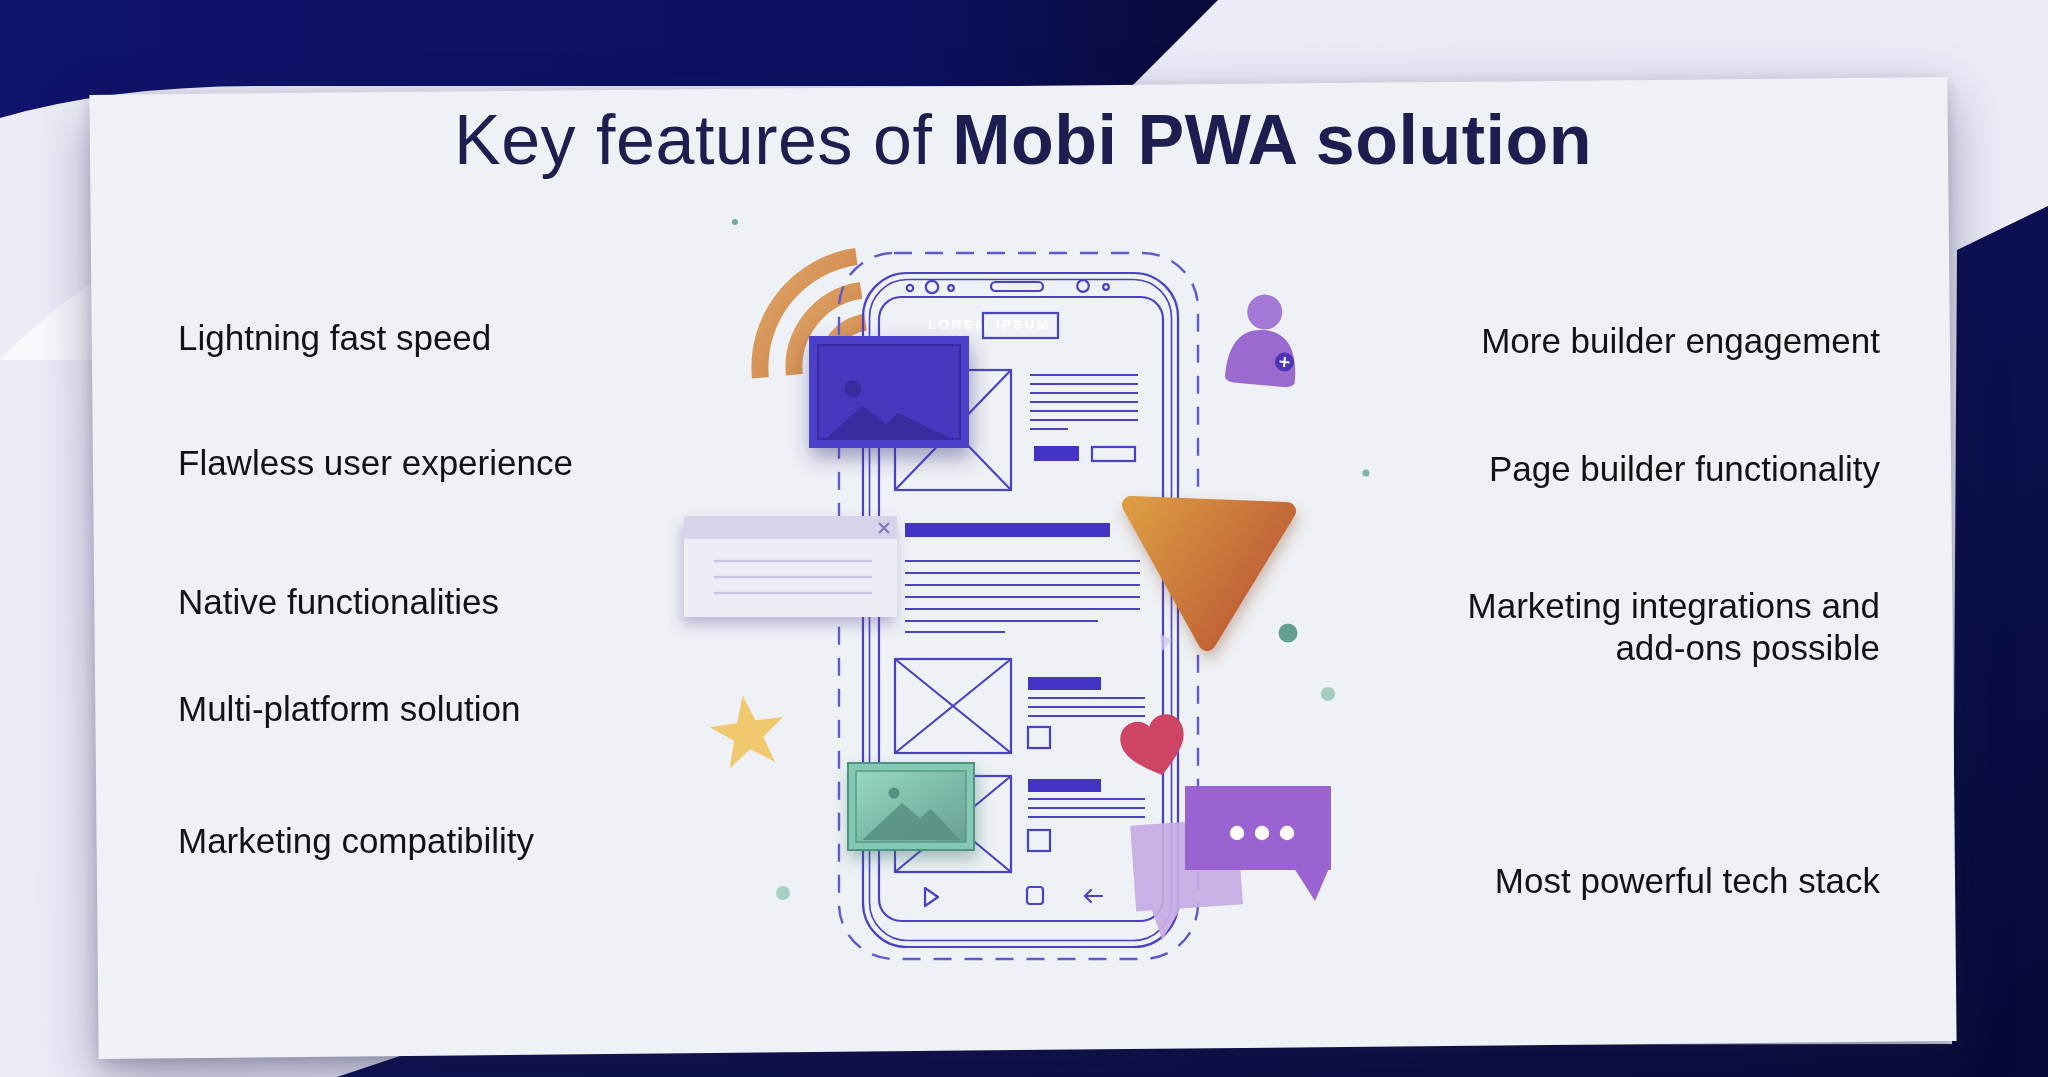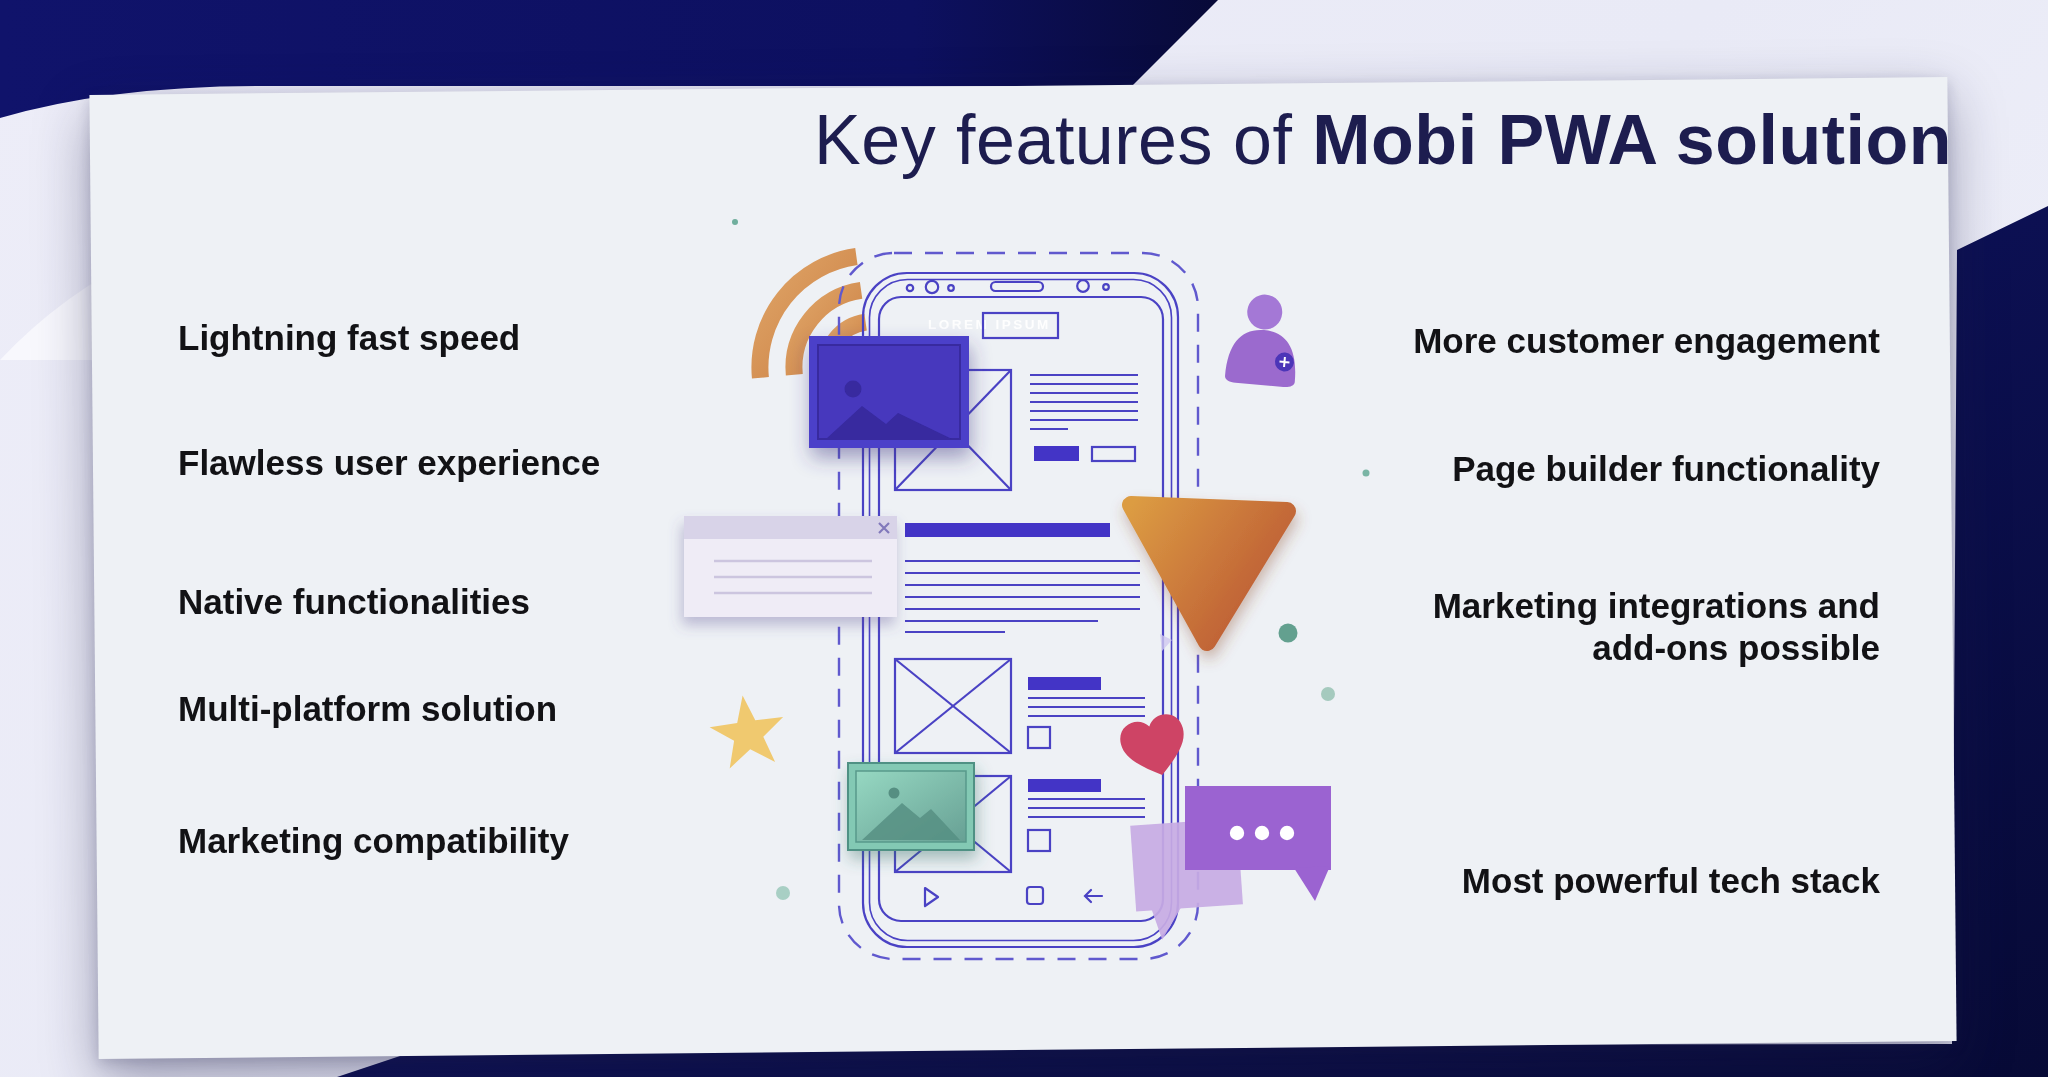--- a/index.html
+++ b/index.html
@@ -11,26 +11,26 @@
   svg{display:block}
   .bg{position:absolute;left:0;top:0;}
   .card{
     position:absolute;left:94px;top:86px;width:1858px;height:964px;
     background:#eef1f5;
     transform:rotate(-0.55deg);
     box-shadow:0 22px 55px rgba(25,25,70,.38),0 4px 14px rgba(25,25,70,.18);
   }
   .title{
     position:absolute;left:94px;top:100px;width:1858px;
-    text-align:right;font-size:70px;line-height:1.15;
+    text-align:center;font-size:70px;line-height:1.15;
     color:#1d1d4f;letter-spacing:.5px;font-weight:400;
   }
   .title .b{font-weight:700;}
   .feat{
-    position:absolute;font-size:35px;color:#121215;line-height:42px;white-space:nowrap;font-weight:bold;
+    position:absolute;font-size:35px;color:#121215;line-height:42px;white-space:nowrap;
   }
   .feat.right{text-align:right;}
   .feat span{display:block;}
   .fl0{left:178px;top:317px}
   .fl1{left:178px;top:442px}
   .fl2{left:178px;top:581px}
   .fl3{left:178px;top:688px}
   .fl4{left:178px;top:820px}
   .fr0{right:168px;top:320px}
   .fr1{right:168px;top:448px}
@@ -83,21 +83,21 @@
       <span>Native functionalities</span>
     </div>
   <div class="feat fl3">
       <span>Multi-platform solution</span>
     </div>
   <div class="feat fl4">
       <span>Marketing compatibility</span>
     </div>
 
   <div class="feat right fr0">
-      <span>More customer engagement</span>
+      <span>More builder engagement</span>
     </div>
   <div class="feat right fr1">
       <span>Page builder functionality</span>
     </div>
   <div class="feat right fr2">
     <span>Marketing integrations and</span>
     <span>add-ons possible</span>
   </div>
   <div class="feat right fr4">
       <span>Most powerful tech stack</span>

